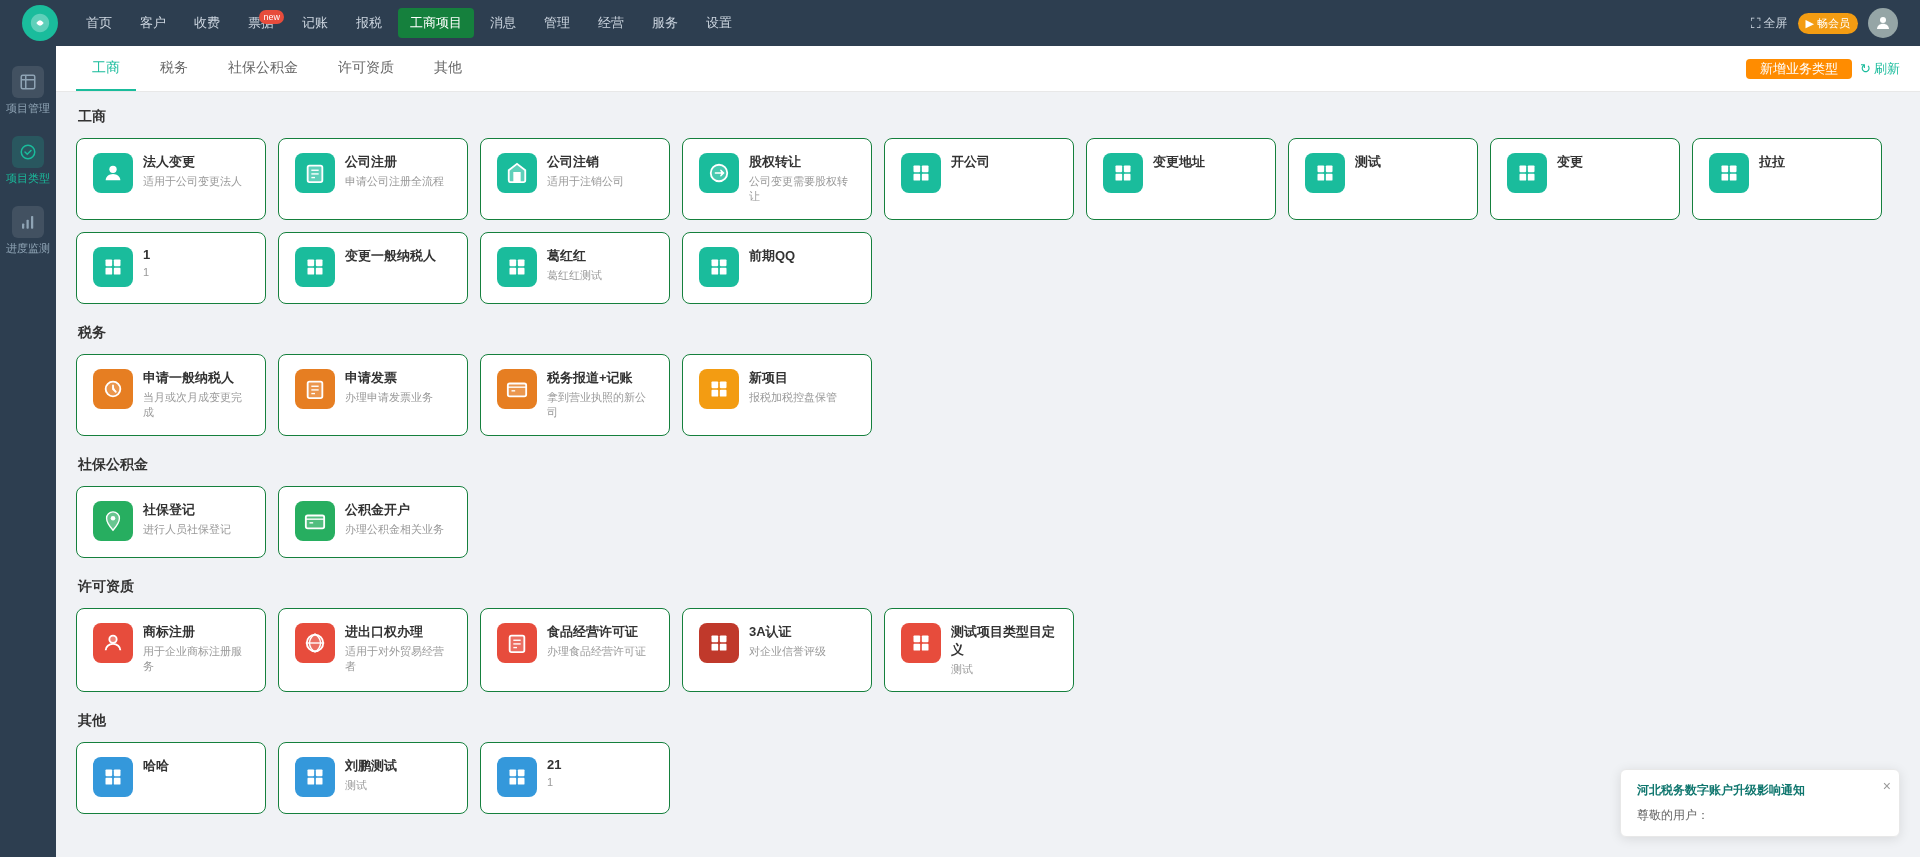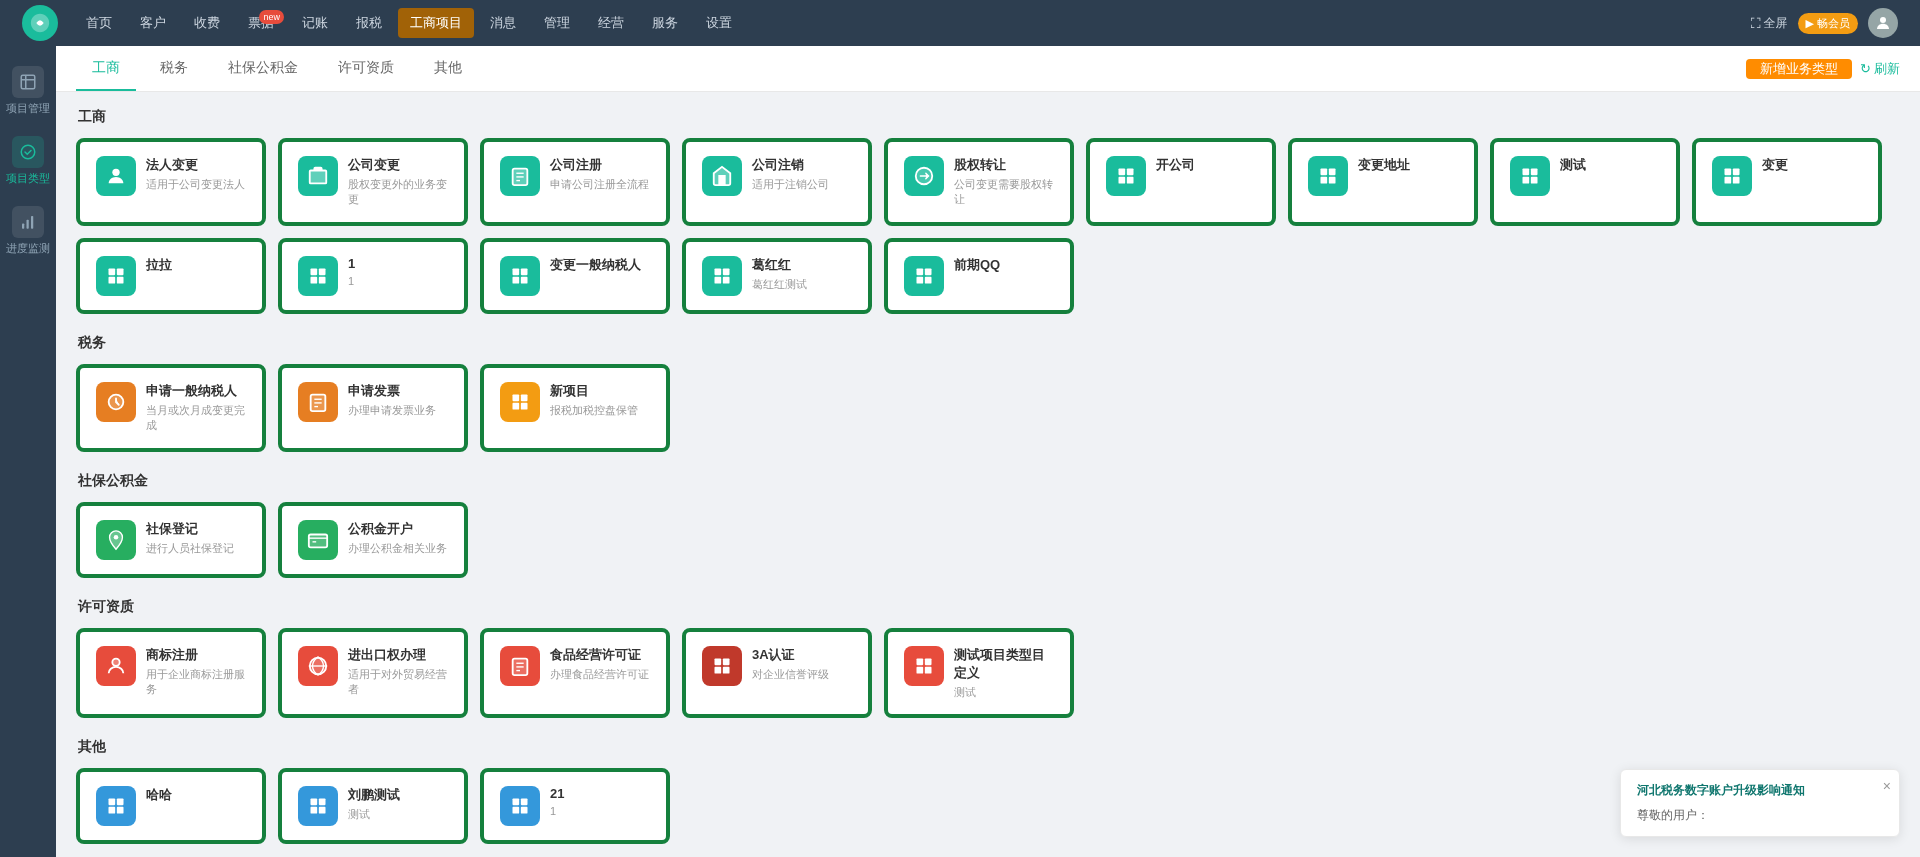--- a/index.html
+++ b/index.html
@@ -28,21 +28,21 @@
     .nav-items { display: flex; align-items: center; flex: 1; gap: 4px; }
     .nav-item {
       color: #cdd6e0;
       padding: 6px 12px;
       cursor: pointer;
       border-radius: 4px;
       font-size: 13px;
       position: relative;
       white-space: nowrap;
     }
-    .nav-item.active { background: #a16207; color: #fff; border-radius: 4px; }
+    .nav-item.active { background: #15803d; color: #fff; border-radius: 4px; }
     .nav-badge {
       position: absolute;
       top: 2px; right: 2px;
       background: #e74c3c;
       color: #fff;
       font-size: 9px;
       padding: 0 4px;
       border-radius: 8px;
       line-height: 14px;
     }
@@ -174,21 +174,21 @@
       display: flex;
       flex-wrap: wrap;
       gap: 12px;
     }
     .card {
       background: #fff;
       border-radius: 8px;
       padding: 14px 16px;
       width: 190px;
       cursor: pointer;
-      border: 4px solid #15803d;
+      border: 1px solid #15803d;
       display: flex;
       align-items: flex-start;
       gap: 10px;
       transition: box-shadow 0.2s;
       min-height: 72px;
     }
     .card-icon {
       width: 40px; height: 40px;
       border-radius: 8px;
       display: flex; align-items: center; justify-content: center;
@@ -339,32 +339,20 @@
                 <circle cx="12" cy="8" r="4"></circle>
                 <path d="M4 20c0-4 3.6-7 8-7s8 3 8 7" fill="white"></path>
               </svg>
           </div>
           <div class="card-info">
             <div class="card-title">法人变更</div>
             <div class="card-desc">适用于公司变更法人</div>
           </div>
         </div>
 
-        <div class="card">
-          <div class="card-icon bg-teal">
-            <svg width="22" height="22" viewBox="0 0 24 24" fill="white">
-                <rect x="3" y="6" width="18" height="14" rx="1" fill="rgba(255,255,255,0.3)" stroke="white" stroke-width="2"></rect>
-                <path d="M8 6V4a1 1 0 011-1h6a1 1 0 011 1v2" stroke="white" stroke-width="2"></path>
-              </svg>
-          </div>
-          <div class="card-info">
-            <div class="card-title">公司变更</div>
-            <div class="card-desc">股权变更外的业务变更</div>
-          </div>
-        </div>
 
         <div class="card">
           <div class="card-icon bg-teal">
             <svg width="22" height="22" viewBox="0 0 24 24" fill="white">
                 <rect x="4" y="4" width="16" height="18" rx="2" fill="rgba(255,255,255,0.3)" stroke="white" stroke-width="2"></rect>
                 <line x1="8" y1="9" x2="16" y2="9" stroke="white" stroke-width="1.5"></line>
                 <line x1="8" y1="13" x2="16" y2="13" stroke="white" stroke-width="1.5"></line>
                 <line x1="8" y1="17" x2="12" y2="17" stroke="white" stroke-width="1.5"></line>
               </svg>
           </div>
@@ -563,20 +551,33 @@
                 <line x1="8" y1="13" x2="16" y2="13" stroke="white" stroke-width="1.5"></line>
                 <line x1="8" y1="17" x2="12" y2="17" stroke="white" stroke-width="1.5"></line>
               </svg>
           </div>
           <div class="card-info">
             <div class="card-title">申请发票</div>
             <div class="card-desc">办理申请发票业务</div>
           </div>
         </div>
 
+        <div class="card">
+          <div class="card-icon bg-orange">
+            <svg width="22" height="22" viewBox="0 0 24 24" fill="white">
+                <rect x="2" y="6" width="20" height="14" rx="2" fill="rgba(255,255,255,0.2)" stroke="white" stroke-width="2"></rect>
+                <line x1="2" y1="10" x2="22" y2="10" stroke="white" stroke-width="1.5"></line>
+                <line x1="6" y1="14" x2="10" y2="14" stroke="white" stroke-width="1.5"></line>
+              </svg>
+          </div>
+          <div class="card-info">
+            <div class="card-title">税务报道+记账</div>
+            <div class="card-desc">拿到营业执照的新公司</div>
+          </div>
+        </div>
 
         <div class="card">
           <div class="card-icon bg-orange2">
             <svg width="20" height="20" viewBox="0 0 24 24" fill="white">
                 <rect x="3" y="3" width="8" height="8" rx="1"></rect>
                 <rect x="13" y="3" width="8" height="8" rx="1"></rect>
                 <rect x="3" y="13" width="8" height="8" rx="1"></rect>
                 <rect x="13" y="13" width="8" height="8" rx="1"></rect>
               </svg>
           </div>

